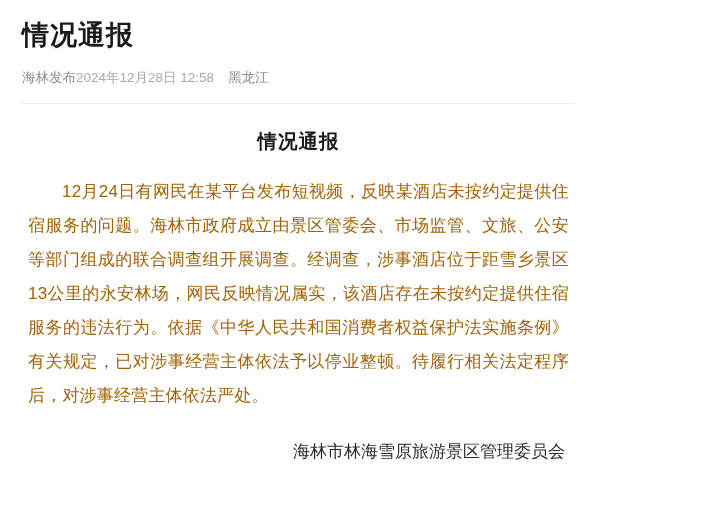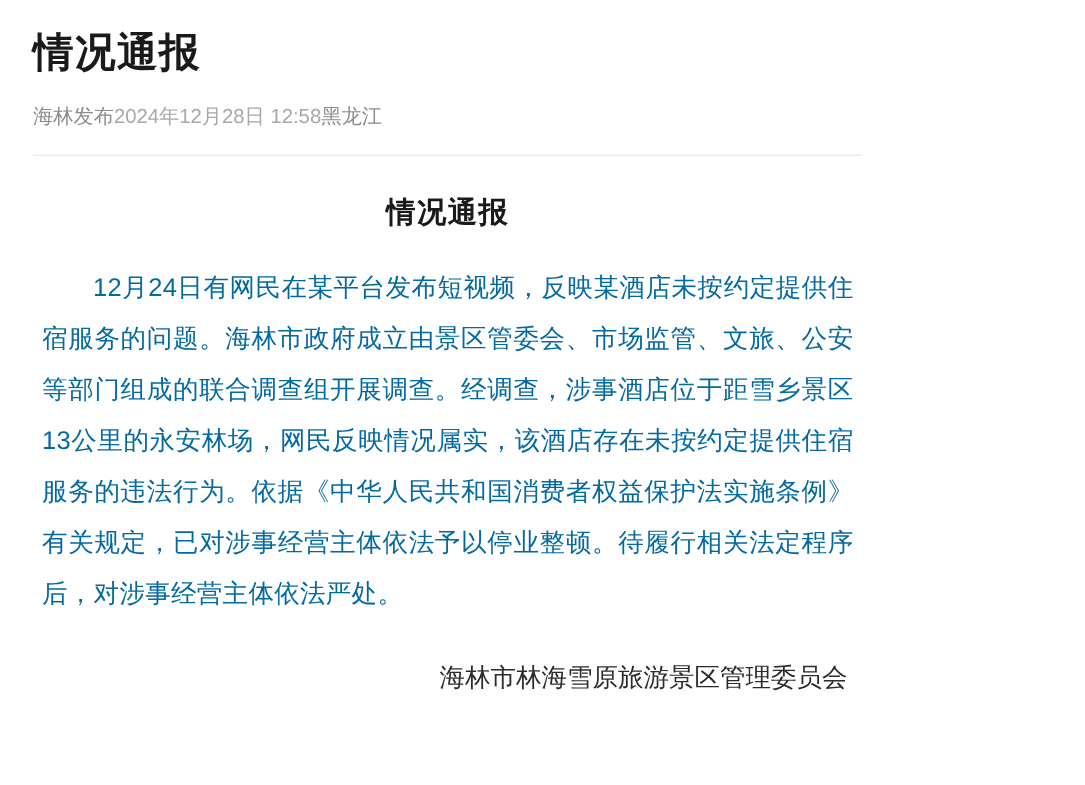--- a/index.html
+++ b/index.html
@@ -37,20 +37,21 @@
     display: flex;
     align-items: center;
   }
   .meta .source {
     color: #8c8c8c;
   }
   .meta .date {
     color: #a8a8a8;
   }
   .meta .region {
+    margin-left: 14px;
     color: #8c8c8c;
   }
   .divider {
     margin-top: 16px;
     height: 1px;
     background: #ececec;
     width: 100%;
   }
   .article {
     margin-top: 24px;
@@ -60,21 +61,21 @@
     text-align: center;
     font-size: 19.5px;
     font-weight: bold;
     color: #1a1a1a;
     letter-spacing: 1px;
     margin-bottom: 20px;
   }
   .para {
     font-size: 17px;
     line-height: 34px;
-    color: #0369a1;
+    color: #a16207;
     text-align: justify;
     text-indent: 2em;
     margin: 16px 0 6px 0;
     letter-spacing: 0.2px;
   }
   .signature {
     margin-top: 22px;
     text-align: right;
     font-size: 17px;
     line-height: 34px;

